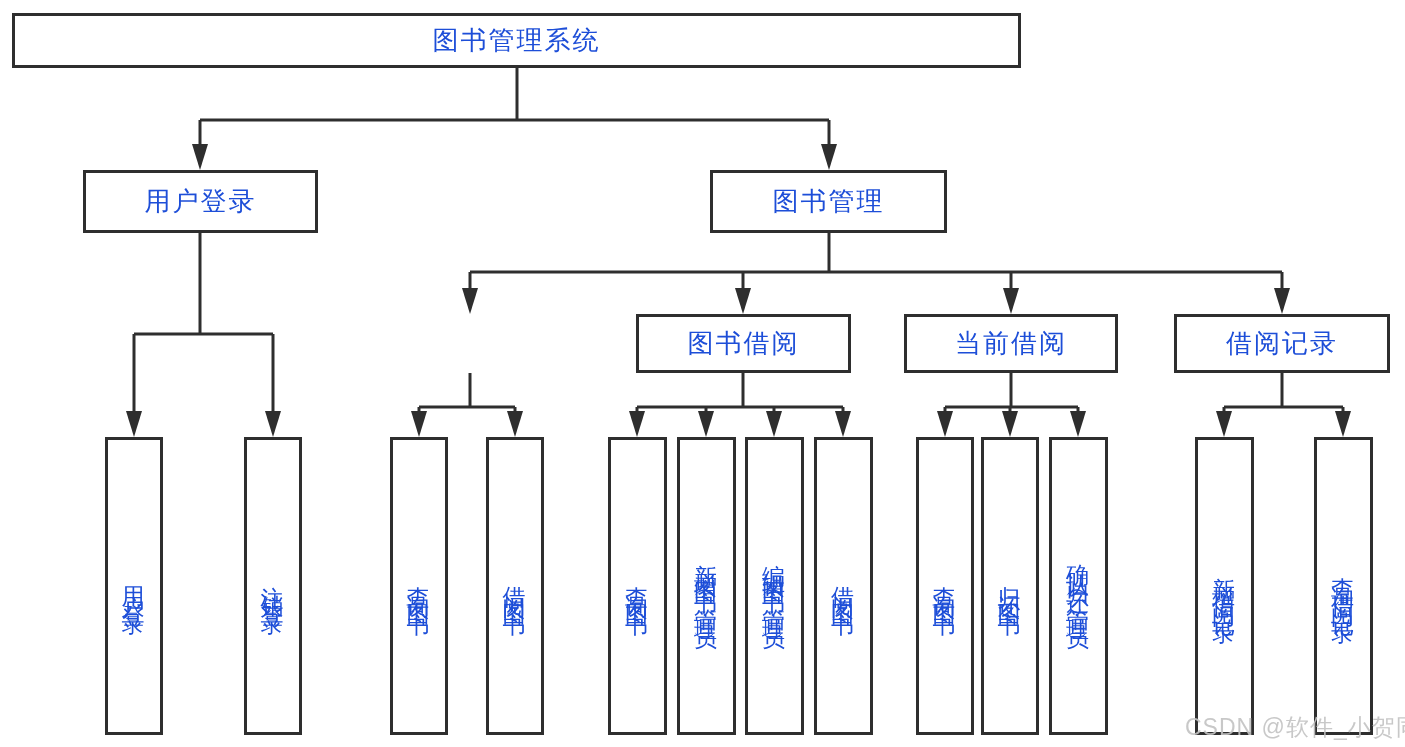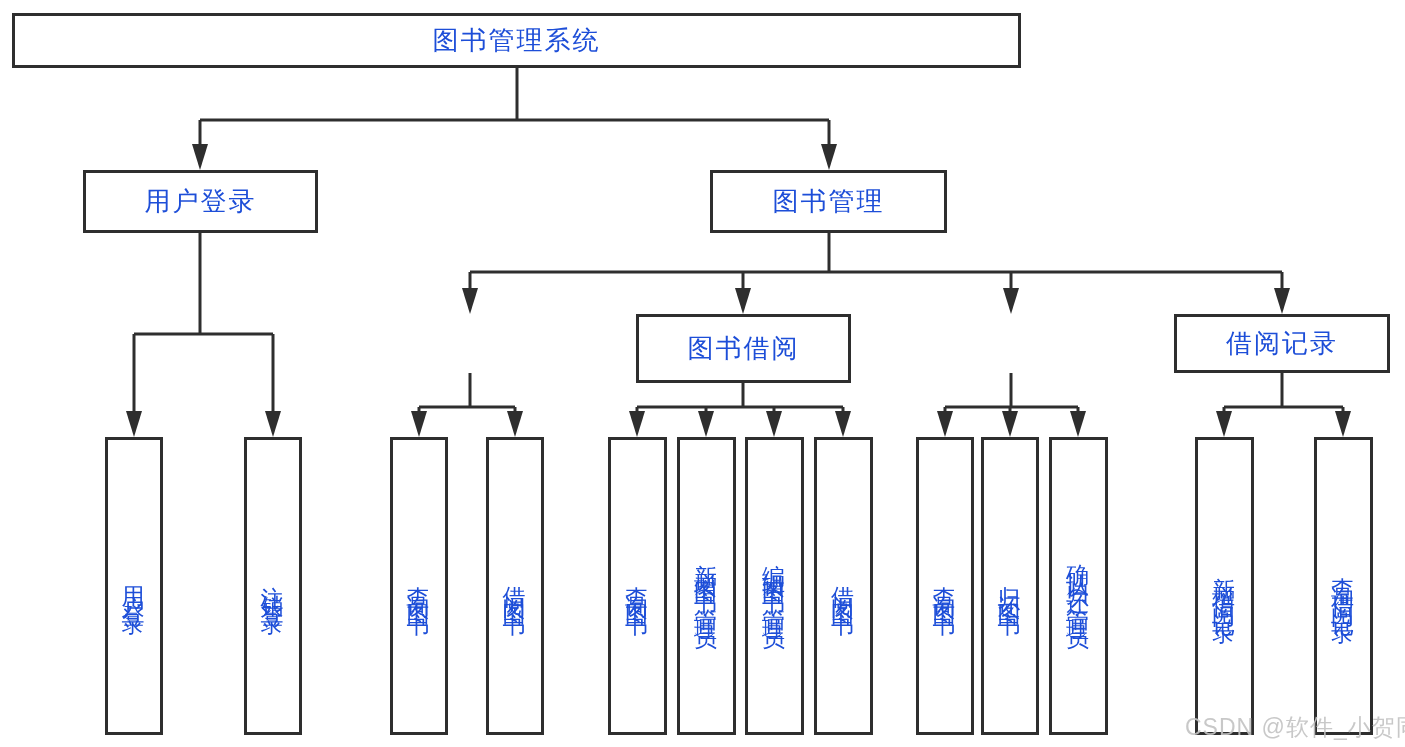--- a/index.html
+++ b/index.html
@@ -78,21 +78,22 @@
       <polygon points="1070,411 1086,411 1078,437" fill="#2e2e2e"></polygon>
       <line x1="1224" y1="407" x2="1224" y2="417" stroke="#2e2e2e" stroke-width="3"></line>
       <polygon points="1216,411 1232,411 1224,437" fill="#2e2e2e"></polygon>
       <line x1="1343" y1="407" x2="1343" y2="417" stroke="#2e2e2e" stroke-width="3"></line>
       <polygon points="1335,411 1351,411 1343,437" fill="#2e2e2e"></polygon>
     </svg>
   <div class="watermark">CSDN @软件_小贺同学</div>
 <div class="node h" style="left: 12px; top: 13px; width: 1009px; height: 55px;">图书管理系统</div>
     <div class="node h" style="left: 83px; top: 170px; width: 235px; height: 63px;">用户登录</div>
     <div class="node h" style="left: 710px; top: 170px; width: 237px; height: 63px;">图书管理</div>
-    <div class="node h" style="left: 636px; top: 314px; width: 215px; height: 69px;">图书借阅</div>
+    <div class="node h" style="left: 636px; top: 314px; width: 215px; height: 59px;">图书借阅</div>
+    <div class="node h" style="left: 904px; top: 314px; width: 214px; height: 59px;">当前借阅</div>
     <div class="node h" style="left: 1174px; top: 314px; width: 216px; height: 59px;">借阅记录</div>
     <div class="node v" style="left: 105px; top: 437px; width: 58px; height: 298px;">用户登录</div>
     <div class="node v" style="left: 244px; top: 437px; width: 58px; height: 298px;">注销登录</div>
     <div class="node v" style="left: 390px; top: 437px; width: 58px; height: 298px;">查询图书</div>
     <div class="node v" style="left: 486px; top: 437px; width: 58px; height: 298px;">借阅图书</div>
     <div class="node v" style="left: 608px; top: 437px; width: 59px; height: 298px;">查询图书</div>
     <div class="node v" style="left: 677px; top: 437px; width: 59px; height: 298px;">新增图书（管理员）</div>
     <div class="node v" style="left: 745px; top: 437px; width: 59px; height: 298px;">编辑图书（管理员）</div>
     <div class="node v" style="left: 814px; top: 437px; width: 59px; height: 298px;">借阅图书</div>
     <div class="node v" style="left: 916px; top: 437px; width: 58px; height: 298px;">查询图书</div>

